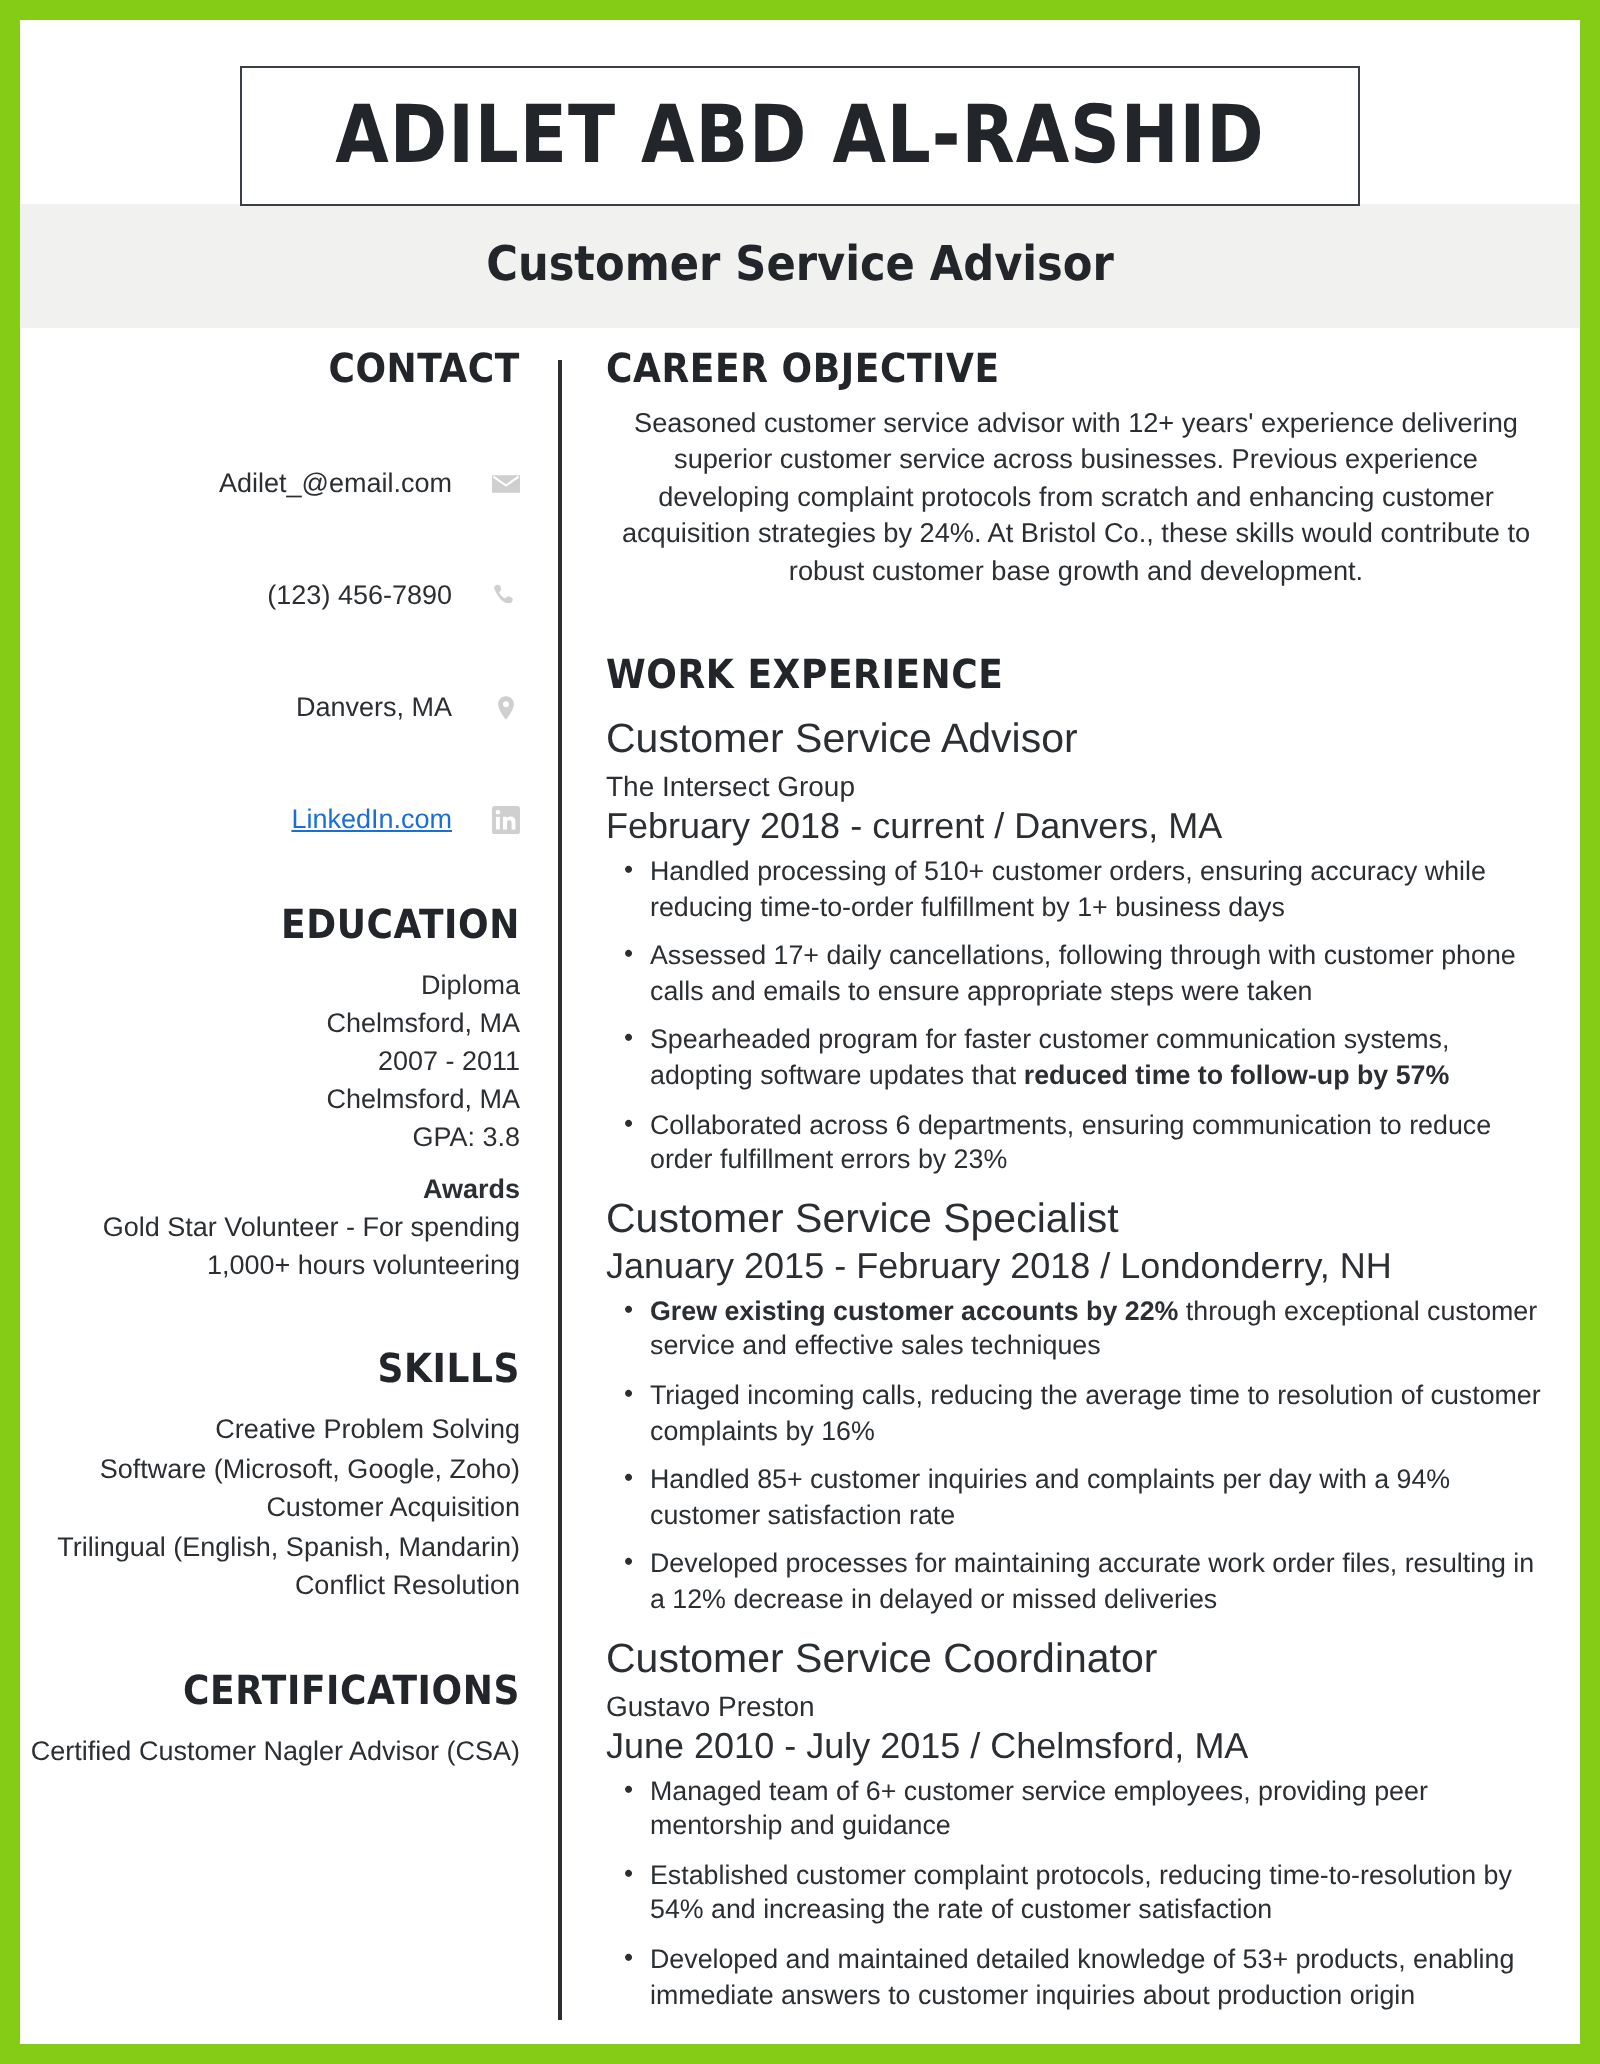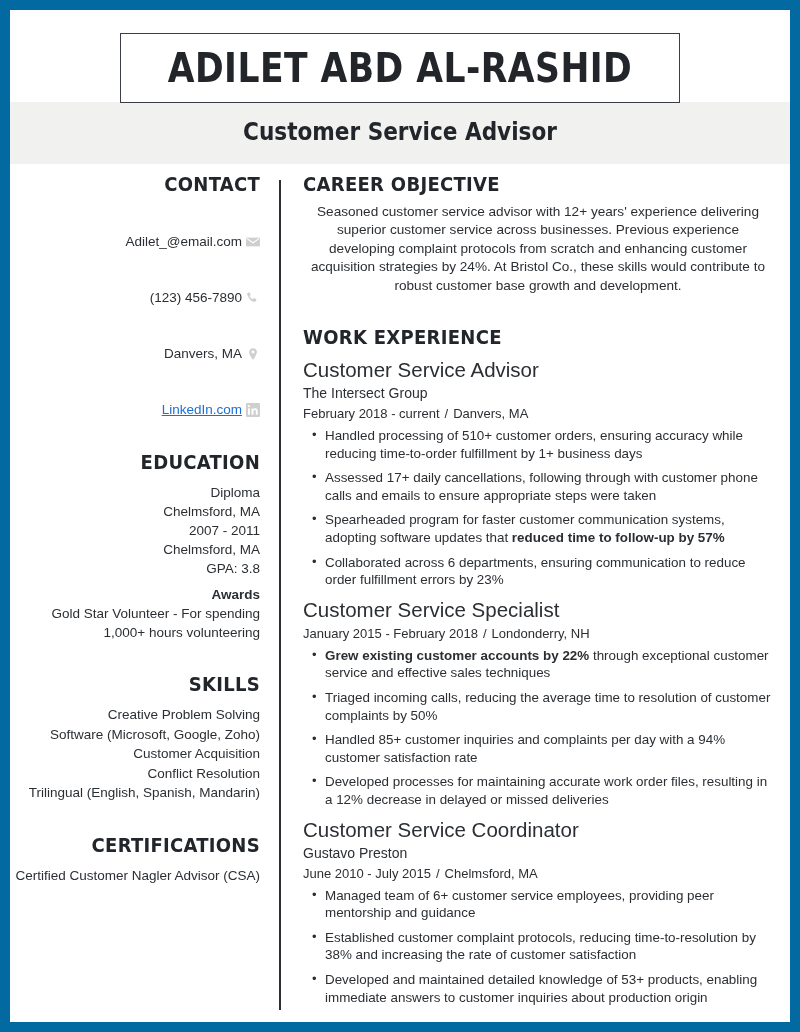--- a/index.html
+++ b/index.html
@@ -13,21 +13,21 @@
     font-family: "Liberation Sans", sans-serif;
     color: #2b2f33;
     overflow: hidden;
   }
 
   
   #resume-page {
     position: relative;
     width: 800px;
     height: 1032px;
-    background: #0369a1;
+    background: #84cc16;
     box-sizing: border-box;
   }
   .paper {
     position: absolute;
     left: 10px;
     top: 10px;
     width: 780px;
     height: 1012px;
     background: #ffffff;
     overflow: hidden;
@@ -111,21 +111,21 @@
     letter-spacing: 0.3px;
     margin: 0 0 9px 0;
   }
   .sec-head-left.spaced { margin-top: 30px; }
 
   .contact-list { margin: 0; padding: 0; list-style: none; }
   .contact-row {
     display: flex;
     align-items: center;
     justify-content: flex-end;
-    gap: 4px;
+    gap: 20px;
     font-size: 13.5px;
     line-height: 20px;
     color: #2b2f33;
     margin-top: 36px;
   }
   .contact-row .ctext { white-space: nowrap; }
   .contact-row a {
     color: #1a6ed8;
     text-decoration: underline;
   }
@@ -188,21 +188,21 @@
     font-weight: normal;
     color: #2b2f33;
     margin: 0;
   }
   .job-org {
     font-size: 14px;
     line-height: 20px;
     color: #2b2f33;
   }
   .job-meta {
-    font-size: 13px;
+    font-size: 18px;
     line-height: 21px;
     color: #2b2f33;
   }
   .job-meta .sep { padding: 0 5px; }
   ul.bullets {
     margin: 3px 0 0 0;
     padding: 0 0 0 22px;
     list-style: none;
   }
   ul.bullets li {
@@ -293,22 +293,22 @@
           <div class="left-line bold">Awards</div>
           <div class="left-line">Gold Star Volunteer - For spending</div>
           <div class="left-line">1,000+ hours volunteering</div>
         </div>
 
         <div class="sec-head-left spaced">SKILLS</div>
         <div>
           <div class="skill-line">Creative Problem Solving</div>
           <div class="skill-line">Software (Microsoft, Google, Zoho)</div>
           <div class="skill-line">Customer Acquisition</div>
+          <div class="skill-line">Trilingual (English, Spanish, Mandarin)</div>
           <div class="skill-line">Conflict Resolution</div>
-          <div class="skill-line">Trilingual (English, Spanish, Mandarin)</div>
         </div>
 
         <div class="sec-head-left spaced">CERTIFICATIONS</div>
         <div>
           <div class="cert-line">Certified Customer Nagler Advisor (CSA)</div>
         </div>
 
       </div>
 
       <div class="col-right">
@@ -332,35 +332,35 @@
           </ul>
         </div>
 
         <div class="job">
           <div class="job-title">Customer Service Specialist</div>
           <div class="job-meta">
             <span>January 2015 - February 2018</span><span class="sep">/</span><span>Londonderry, NH</span>
           </div>
           <ul class="bullets">
             <li><span></span><b>Grew existing customer accounts by 22%</b><span> through exceptional customer service and effective sales techniques</span></li>
-            <li><span>Triaged incoming calls, reducing the average time to resolution of customer complaints by 50%</span><b></b><span></span></li>
+            <li><span>Triaged incoming calls, reducing the average time to resolution of customer complaints by 16%</span><b></b><span></span></li>
             <li><span>Handled 85+ customer inquiries and complaints per day with a 94% customer satisfaction rate</span><b></b><span></span></li>
             <li><span>Developed processes for maintaining accurate work order files, resulting in a 12% decrease in delayed or missed deliveries</span><b></b><span></span></li>
           </ul>
         </div>
 
         <div class="job">
           <div class="job-title">Customer Service Coordinator</div>
           <div class="job-org">Gustavo Preston</div>
           <div class="job-meta">
             <span>June 2010 - July 2015</span><span class="sep">/</span><span>Chelmsford, MA</span>
           </div>
           <ul class="bullets">
             <li><span>Managed team of 6+ customer service employees, providing peer mentorship and guidance</span><b></b><span></span></li>
-            <li><span>Established customer complaint protocols, reducing time-to-resolution by 38% and increasing the rate of customer satisfaction</span><b></b><span></span></li>
+            <li><span>Established customer complaint protocols, reducing time-to-resolution by 54% and increasing the rate of customer satisfaction</span><b></b><span></span></li>
             <li><span>Developed and maintained detailed knowledge of 53+ products, enabling immediate answers to customer inquiries about production origin</span><b></b><span></span></li>
           </ul>
         </div>
 
       </div>
     </div>
   </div>
 </div>
 
 </body></html>

